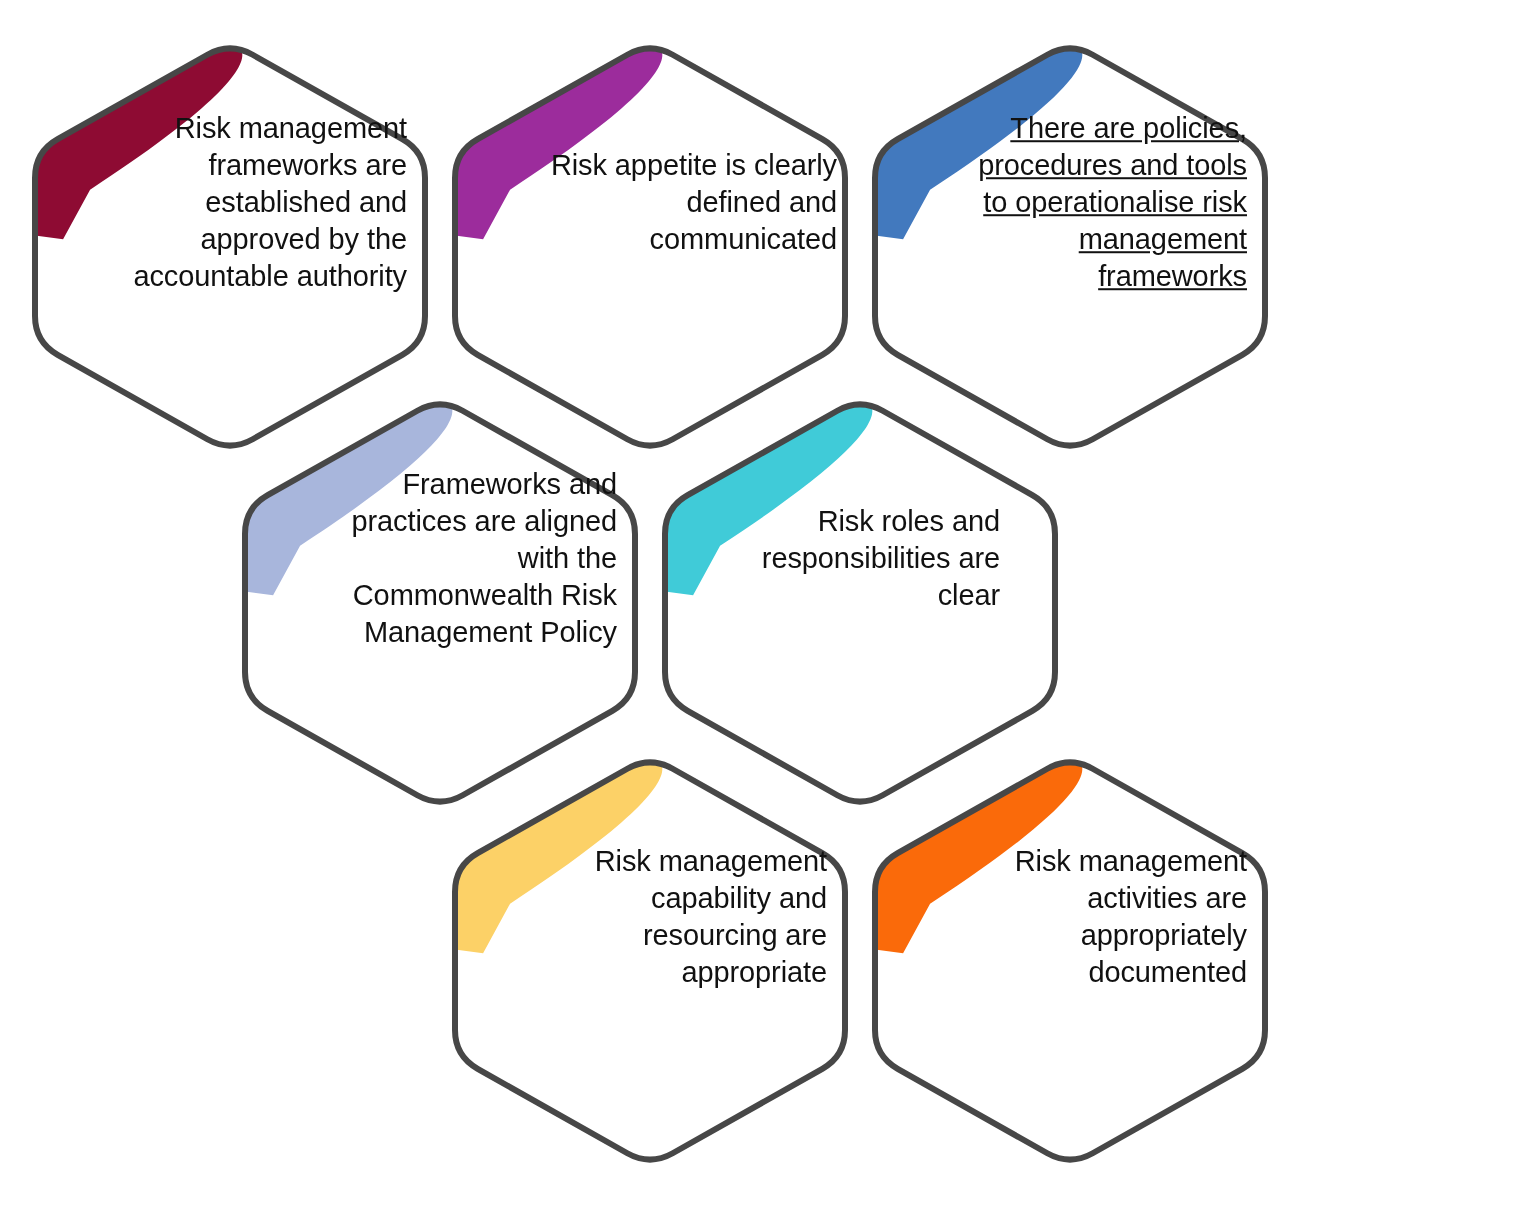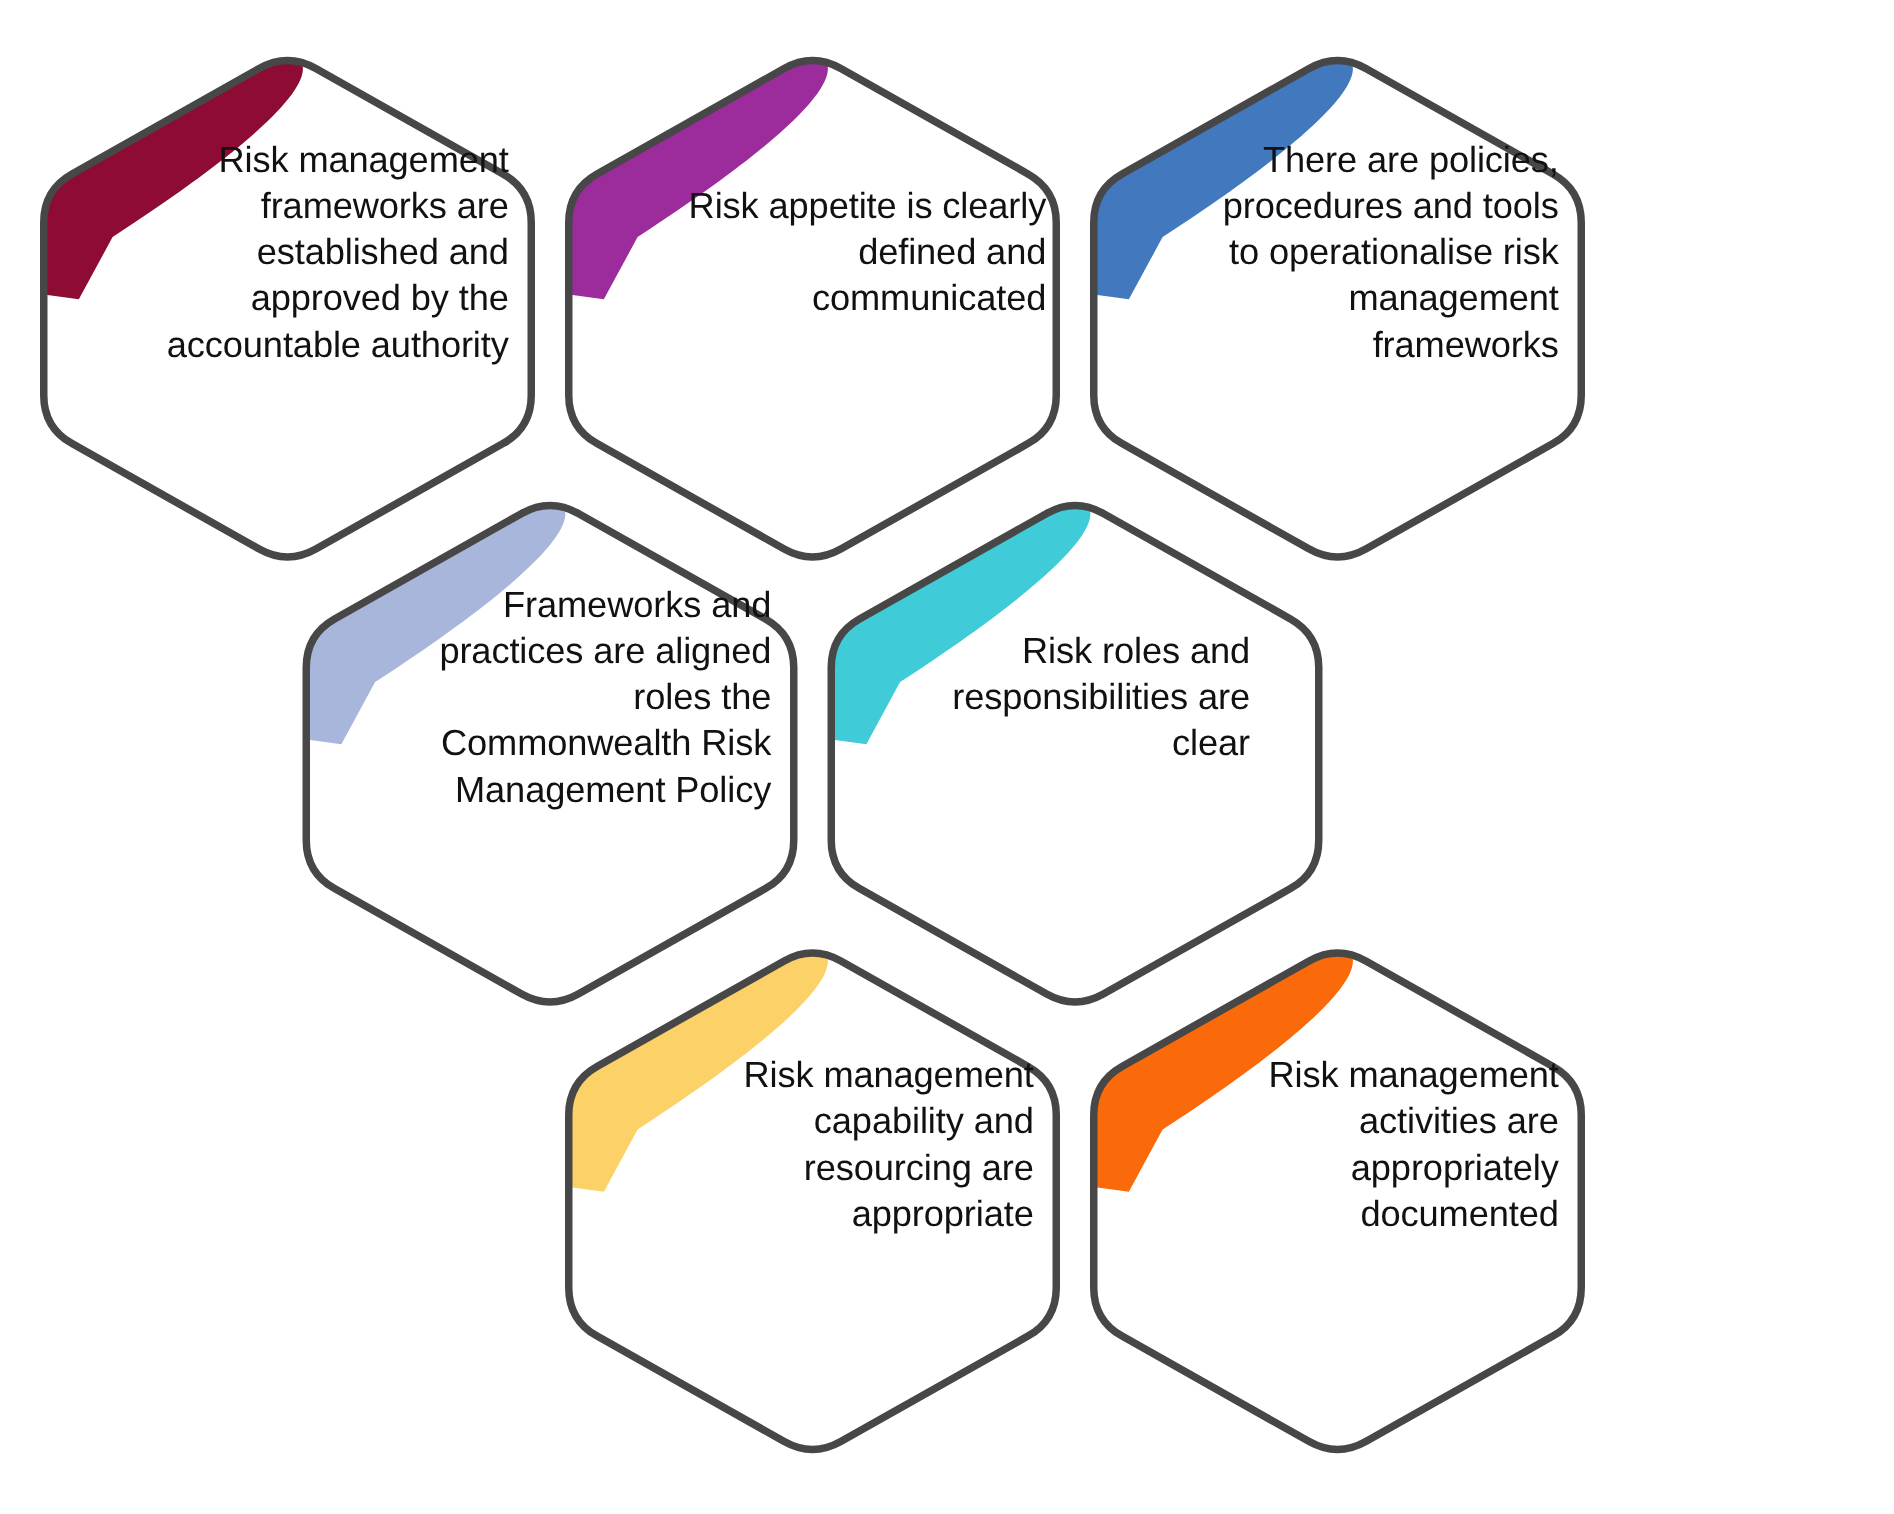--- a/index.html
+++ b/index.html
@@ -116,28 +116,28 @@
     </svg>
   <div id="label-layer">
       <div class="hex-label" style="left: 53px; width: 354px; top: 203px; transform: translateY(-50%);">Risk management
 frameworks are
 established and
 approved by the
 accountable authority</div>
       <div class="hex-label" style="left: 483px; width: 354px; top: 203px; transform: translateY(-50%);">Risk appetite is clearly
 defined and
 communicated</div>
-      <div class="hex-label" style="left: 893px; width: 354px; top: 203px; transform: translateY(-50%);">There are policies,
+      <div class="hex-label" style="left: 893px; width: 354px; top: 203px; transform: translateY(-50%); text-decoration: underline;">There are policies,
 procedures and tools
 to operationalise risk
 management
 frameworks</div>
       <div class="hex-label" style="left: 263px; width: 354px; top: 559px; transform: translateY(-50%);">Frameworks and
 practices are aligned
-roles the
+with the
 Commonwealth Risk
 Management Policy</div>
       <div class="hex-label" style="left: 646px; width: 354px; top: 559px; transform: translateY(-50%);">Risk roles and
 responsibilities are
 clear</div>
       <div class="hex-label" style="left: 473px; width: 354px; top: 917px; transform: translateY(-50%);">Risk management
 capability and
 resourcing are
 appropriate</div>
       <div class="hex-label" style="left: 893px; width: 354px; top: 917px; transform: translateY(-50%);">Risk management

